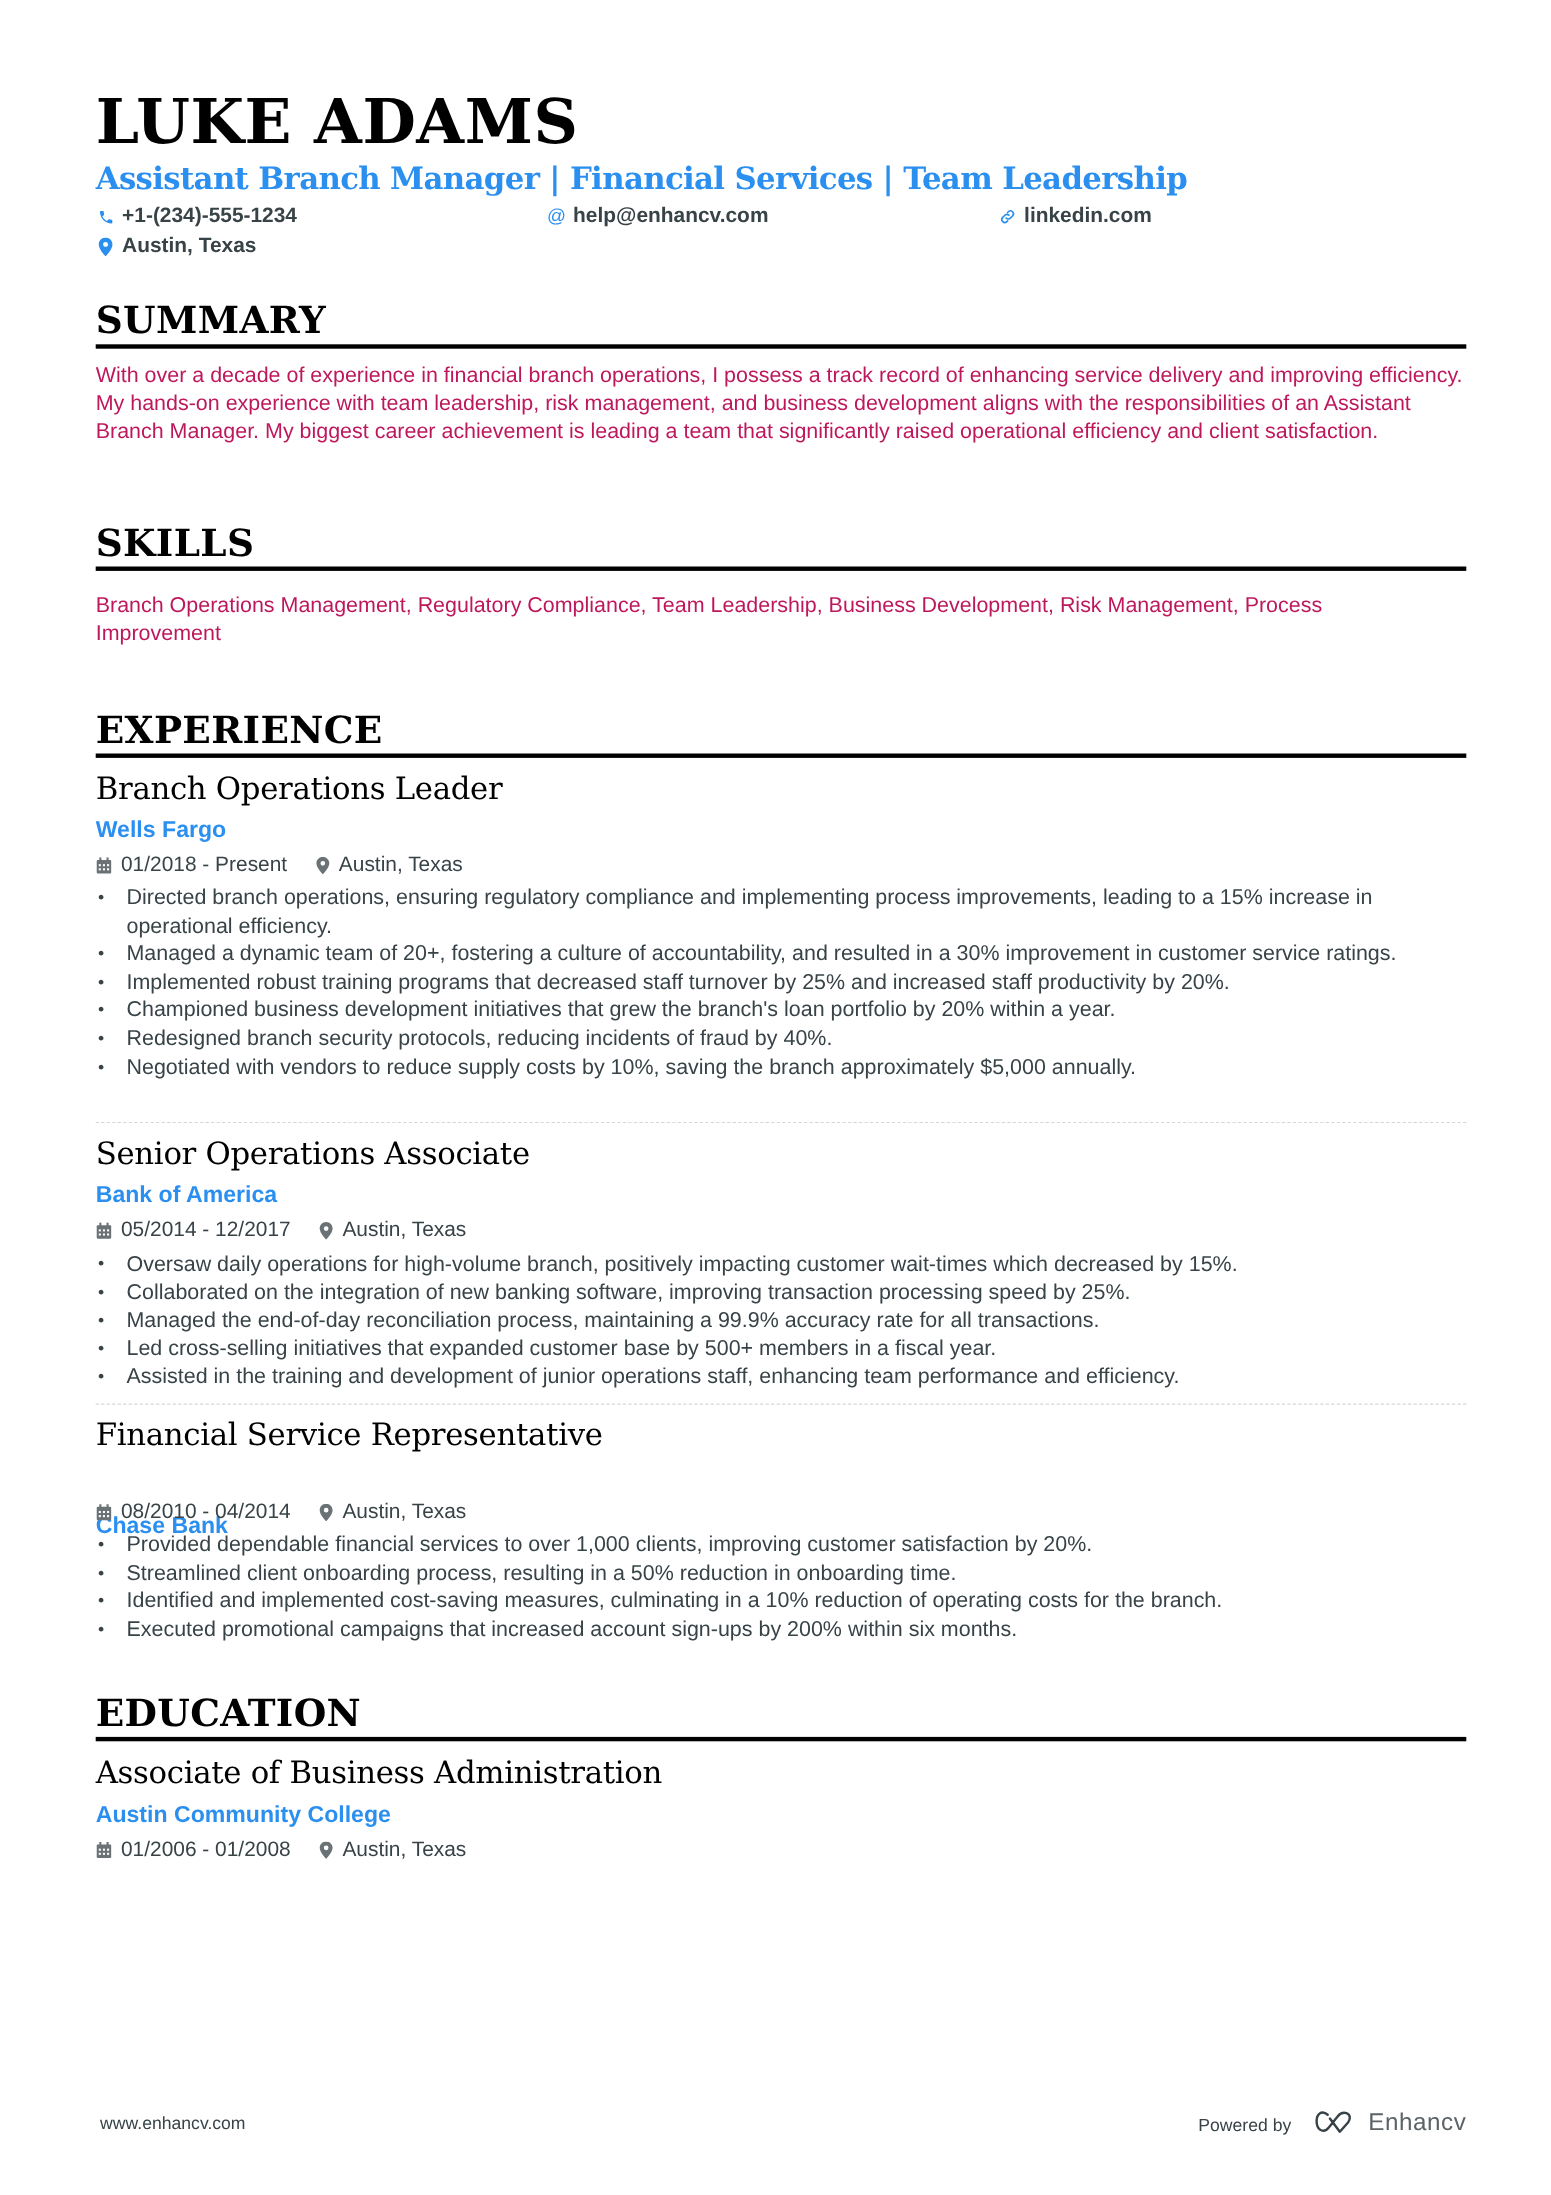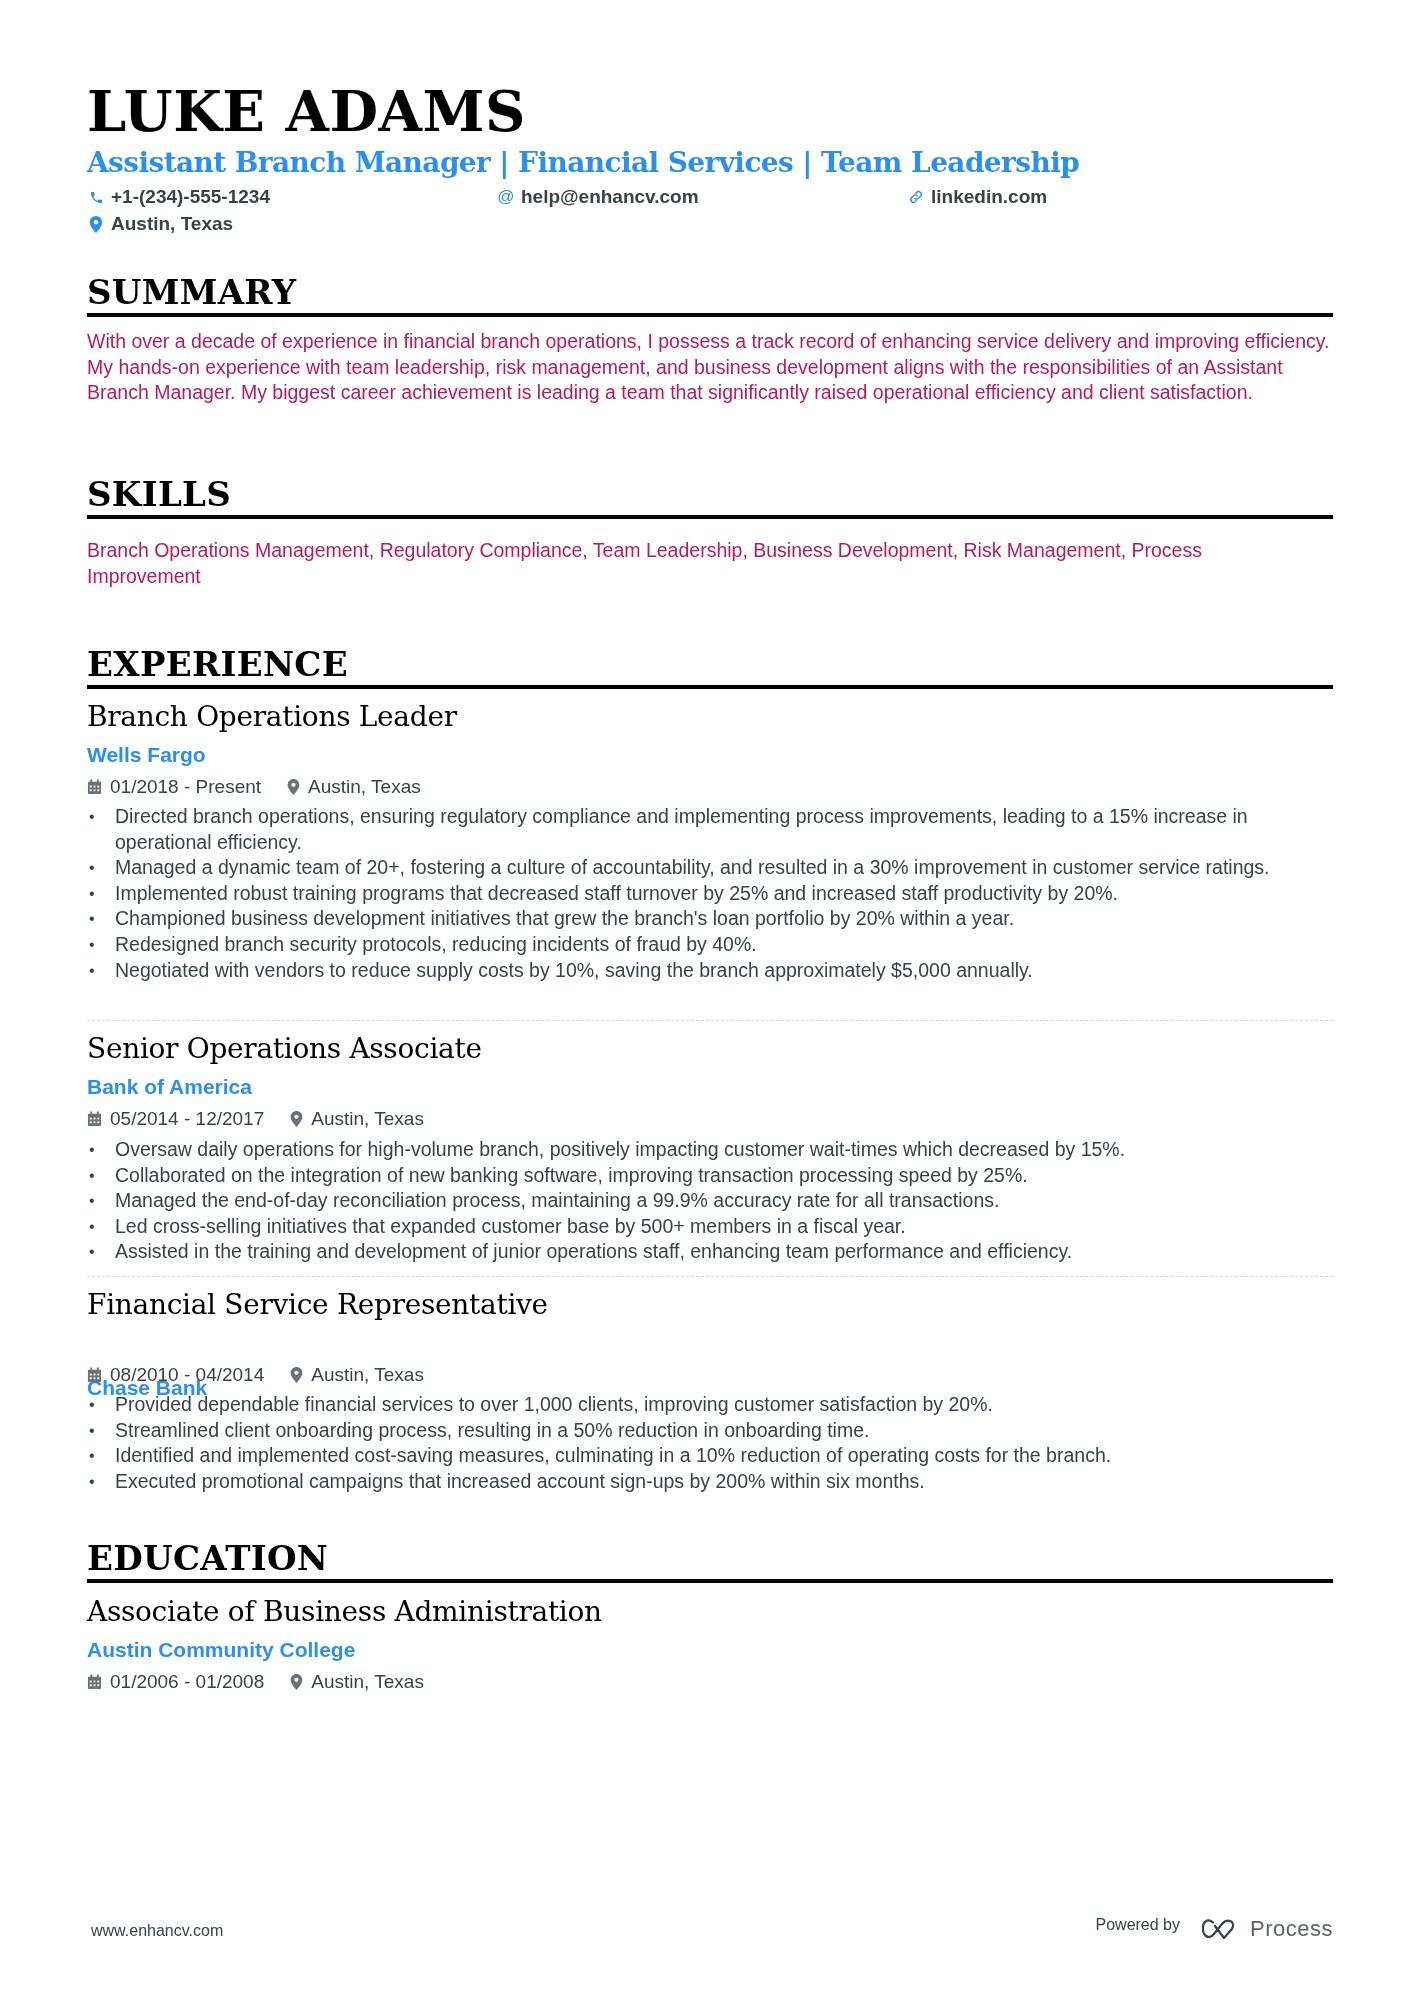--- a/index.html
+++ b/index.html
@@ -24,21 +24,21 @@
   .meta .mi { display: inline-flex; align-items: center; margin-right: 8px; }
   .meta .gap { width: 26px; }
 
   .bullets { left: 0; width: 1246px; list-style: none; }
   .bullets li { position: relative; padding-left: 28px; font-size: 19.5px; line-height: 25.6px; color: #384347; }
   .bullets li::before { content: "•"; position: absolute; left: 2px; top: 0; color: #384347; font-size: 16px; }
 
   .dashed { left: 0; width: 1246px; height: 0; border-top: 1.5px dashed #d4d8da; }
 
   .footer-left { left: 4px; top: 1922px; font-size: 16px; color: #384347; }
-  .footer-right { right: 0; top: 1916px; display: flex; align-items: flex-start; gap: 20px; }
+  .footer-right { right: 0; top: 1916px; display: flex; align-items: flex-end; gap: 20px; }
   .powered { font-size: 16px; color: #384347; }
   .brand { display: flex; align-items: center; gap: 10px; font-size: 22px; color: #5b6366; letter-spacing: 0.5px; }
 </style>
 </head>
 <body>
 
 <div class="page">
 
   <div class="abs name">LUKE ADAMS</div>
   <div class="abs headline">Assistant Branch Manager | Financial Services | Team Leadership</div>
@@ -220,16 +220,16 @@
     <span>Austin, Texas</span>
   </div>
 
   <div class="abs footer-left">www.enhancv.com</div>
   <div class="abs footer-right">
     <span class="powered">Powered by</span>
     <span class="brand">
       <svg width="40" height="22" viewBox="0 0 40 22">
           <path fill="none" stroke="#384347" stroke-width="2.2" stroke-linecap="round" stroke-linejoin="round" d="M13 4.5C10.5 2.3 7.5 2 5.5 3.5 2 6 2 15 6 18c2.5 1.8 5.5 1 8-2l8-10c2-2.5 5-3.8 8-3 3.5 1 4 5 1.5 8.5L24 20 15 8"></path>
         </svg>
-      <span>Process</span>
+      <span>Enhancv</span>
     </span>
   </div>
 </div>
 
 </body></html>

